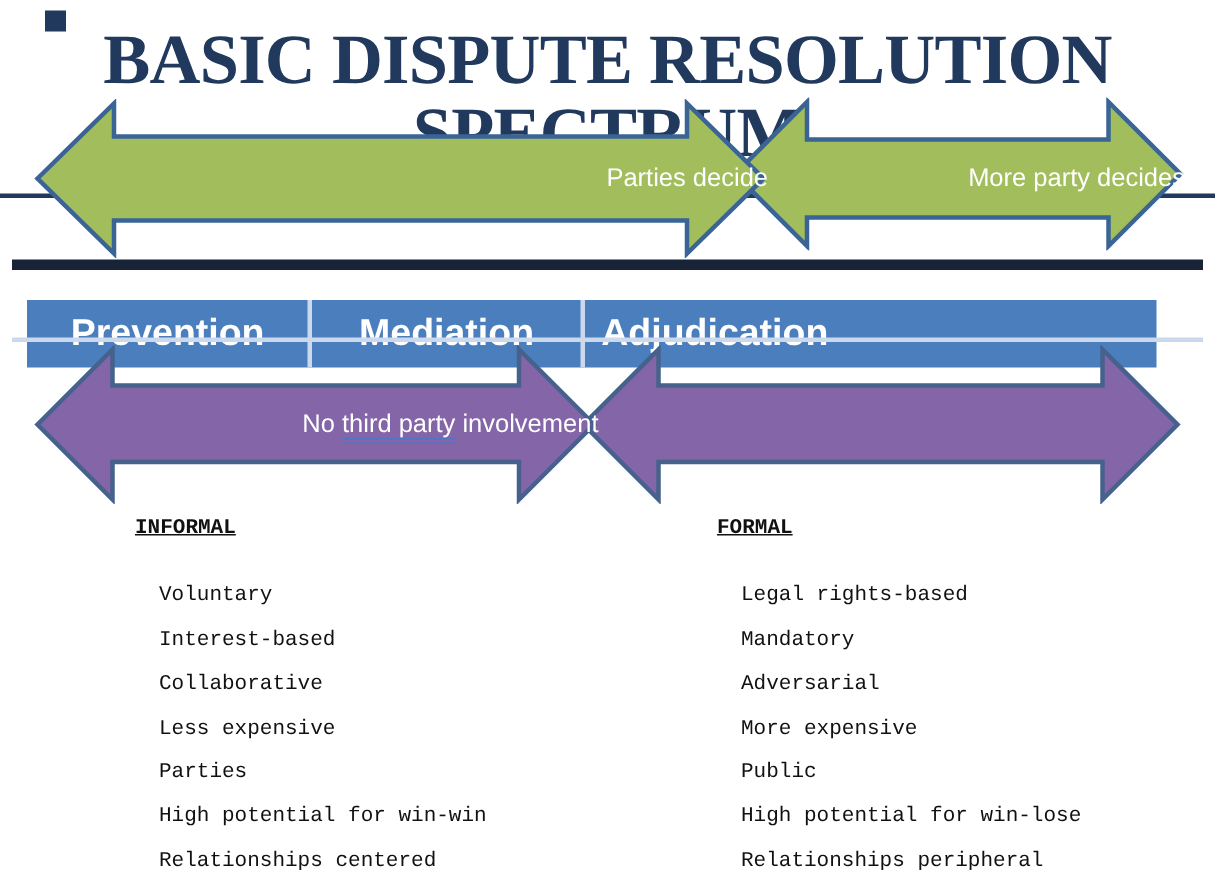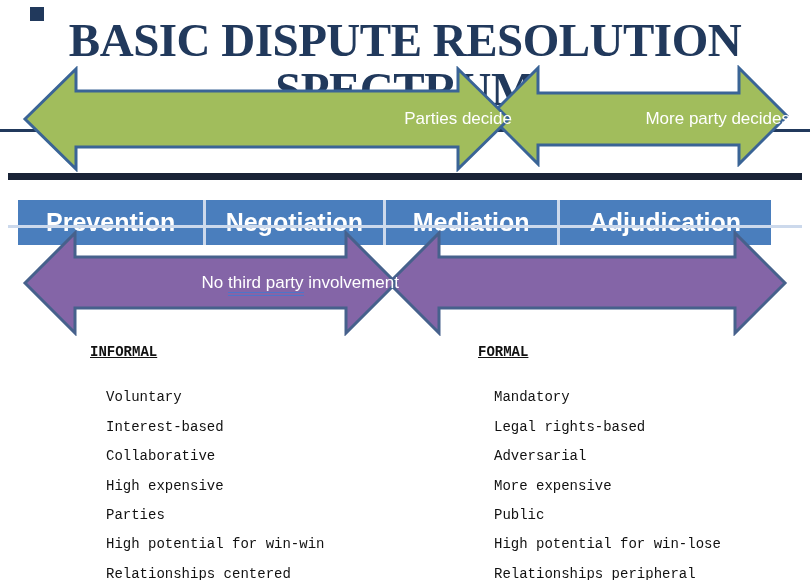--- a/index.html
+++ b/index.html
@@ -71,21 +71,20 @@
   <div class="arrow-wrap" style="left:22px;top:66px;width:490px;height:106px;">
     <svg width="490" height="106" viewBox="0 0 490 106">
       <polygon class="green-poly" points="3,53 54,3 54,25 436,25 436,3 487,53 436,103 436,81 54,81 54,103"></polygon>
     </svg>
     <div class="arrow-label" style="top:38px;">Parties decide</div>
   </div>
 
   <div id="bar-topline"></div>
   <div id="spectrum-bar">
     <div class="bar-cell">Prevention</div>
-    <div class="bar-cell">Negotiation</div>
     <div class="bar-cell">Mediation</div>
     <div class="bar-cell">Adjudication</div>
   </div>
   <div id="bar-underline"></div>
 
   <div class="arrow-wrap" style="left:386px;top:230px;width:402px;height:106px;">
     <svg width="402" height="106" viewBox="0 0 402 106">
       <polygon class="purple-poly" points="3,53 53,3 53,27 349,27 349,3 399,53 349,103 349,78 53,78 53,103"></polygon>
     </svg>
   </div>
@@ -98,32 +97,32 @@
       <span>No </span><span class="dbl-underline">third party</span><span> involvement</span>
     </div>
   </div>
 
   <div id="informal-list" class="attr-list">
     <div class="list-heading">INFORMAL</div>
     <ul>
       <li>Voluntary</li>
       <li>Interest-based</li>
       <li>Collaborative</li>
-      <li>High expensive</li>
+      <li>Less expensive</li>
       <li>Parties</li>
       <li>High potential for win-win</li>
       <li>Relationships centered</li>
     </ul>
   </div>
 
   <div id="formal-list" class="attr-list">
     <div class="list-heading">FORMAL</div>
     <ul>
+      <li>Legal rights-based</li>
       <li>Mandatory</li>
-      <li>Legal rights-based</li>
       <li>Adversarial</li>
       <li>More expensive</li>
       <li>Public</li>
       <li>High potential for win-lose</li>
       <li>Relationships peripheral</li>
     </ul>
   </div>
 
 </div>
 

